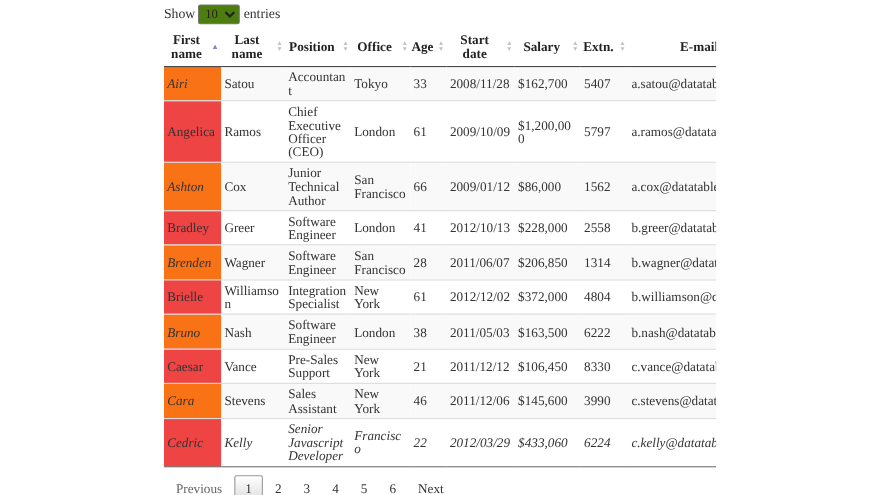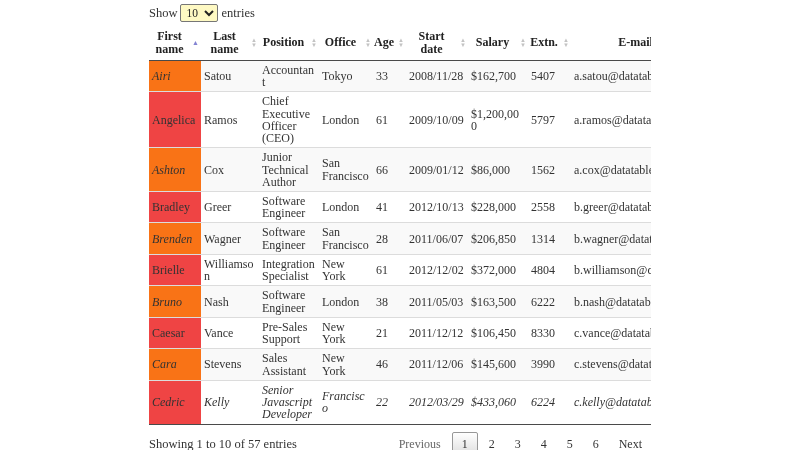--- a/index.html
+++ b/index.html
@@ -12,21 +12,21 @@
   .dt-wrapper { width: 502px; margin: 0 auto; padding-top: 3px; }
 
   
   .dt-controls {
     display: flex; justify-content: space-between; align-items: center;
     font-size: 12.5px; padding: 1px 0 4px 0;
   }
   .dt-length select {
     font-family: "Liberation Serif", serif; font-size: 11.5px;
     margin: 0 3px; padding: 0 1px; width: 38px; height: 18px;
-    border: 1px solid #767676; border-radius: 2px; background: #fef9c3; color: #222;
+    border: 1px solid #767676; border-radius: 2px; background: #4d7c0f; color: #222;
   }
   .dt-filter { display: flex; align-items: center; }
   .dt-filter input {
     margin-left: 5px; width: 112px; height: 15px;
     border: 1px solid #767676; border-radius: 1px;
     font-family: "Liberation Serif", serif; font-size: 11.5px; padding: 0 3px;
   }
 
   
   .dt-clip { width: 502px; overflow: hidden; }
@@ -245,21 +245,20 @@
             <td class="col-start_date">2012/03/29</td>
             <td class="col-salary">$433,060</td>
             <td class="col-extn">6224</td>
             <td class="col-email">c.kelly@datatables.net</td>
           </tr>
         </tbody>
     </table>
   </div>
 
   <div class="dt-footer">
-    <div class="dt-info">Showing 1 to 10 of 57 entries</div>
     <div class="dt-paginate" id="pagination">
         <span class="page-btn disabled">Previous</span>
         <span class="page-btn current">1</span>
         <span class="page-btn">2</span>
         <span class="page-btn">3</span>
         <span class="page-btn">4</span>
         <span class="page-btn">5</span>
         <span class="page-btn">6</span>
         <span class="page-btn">Next</span>
       </div>

